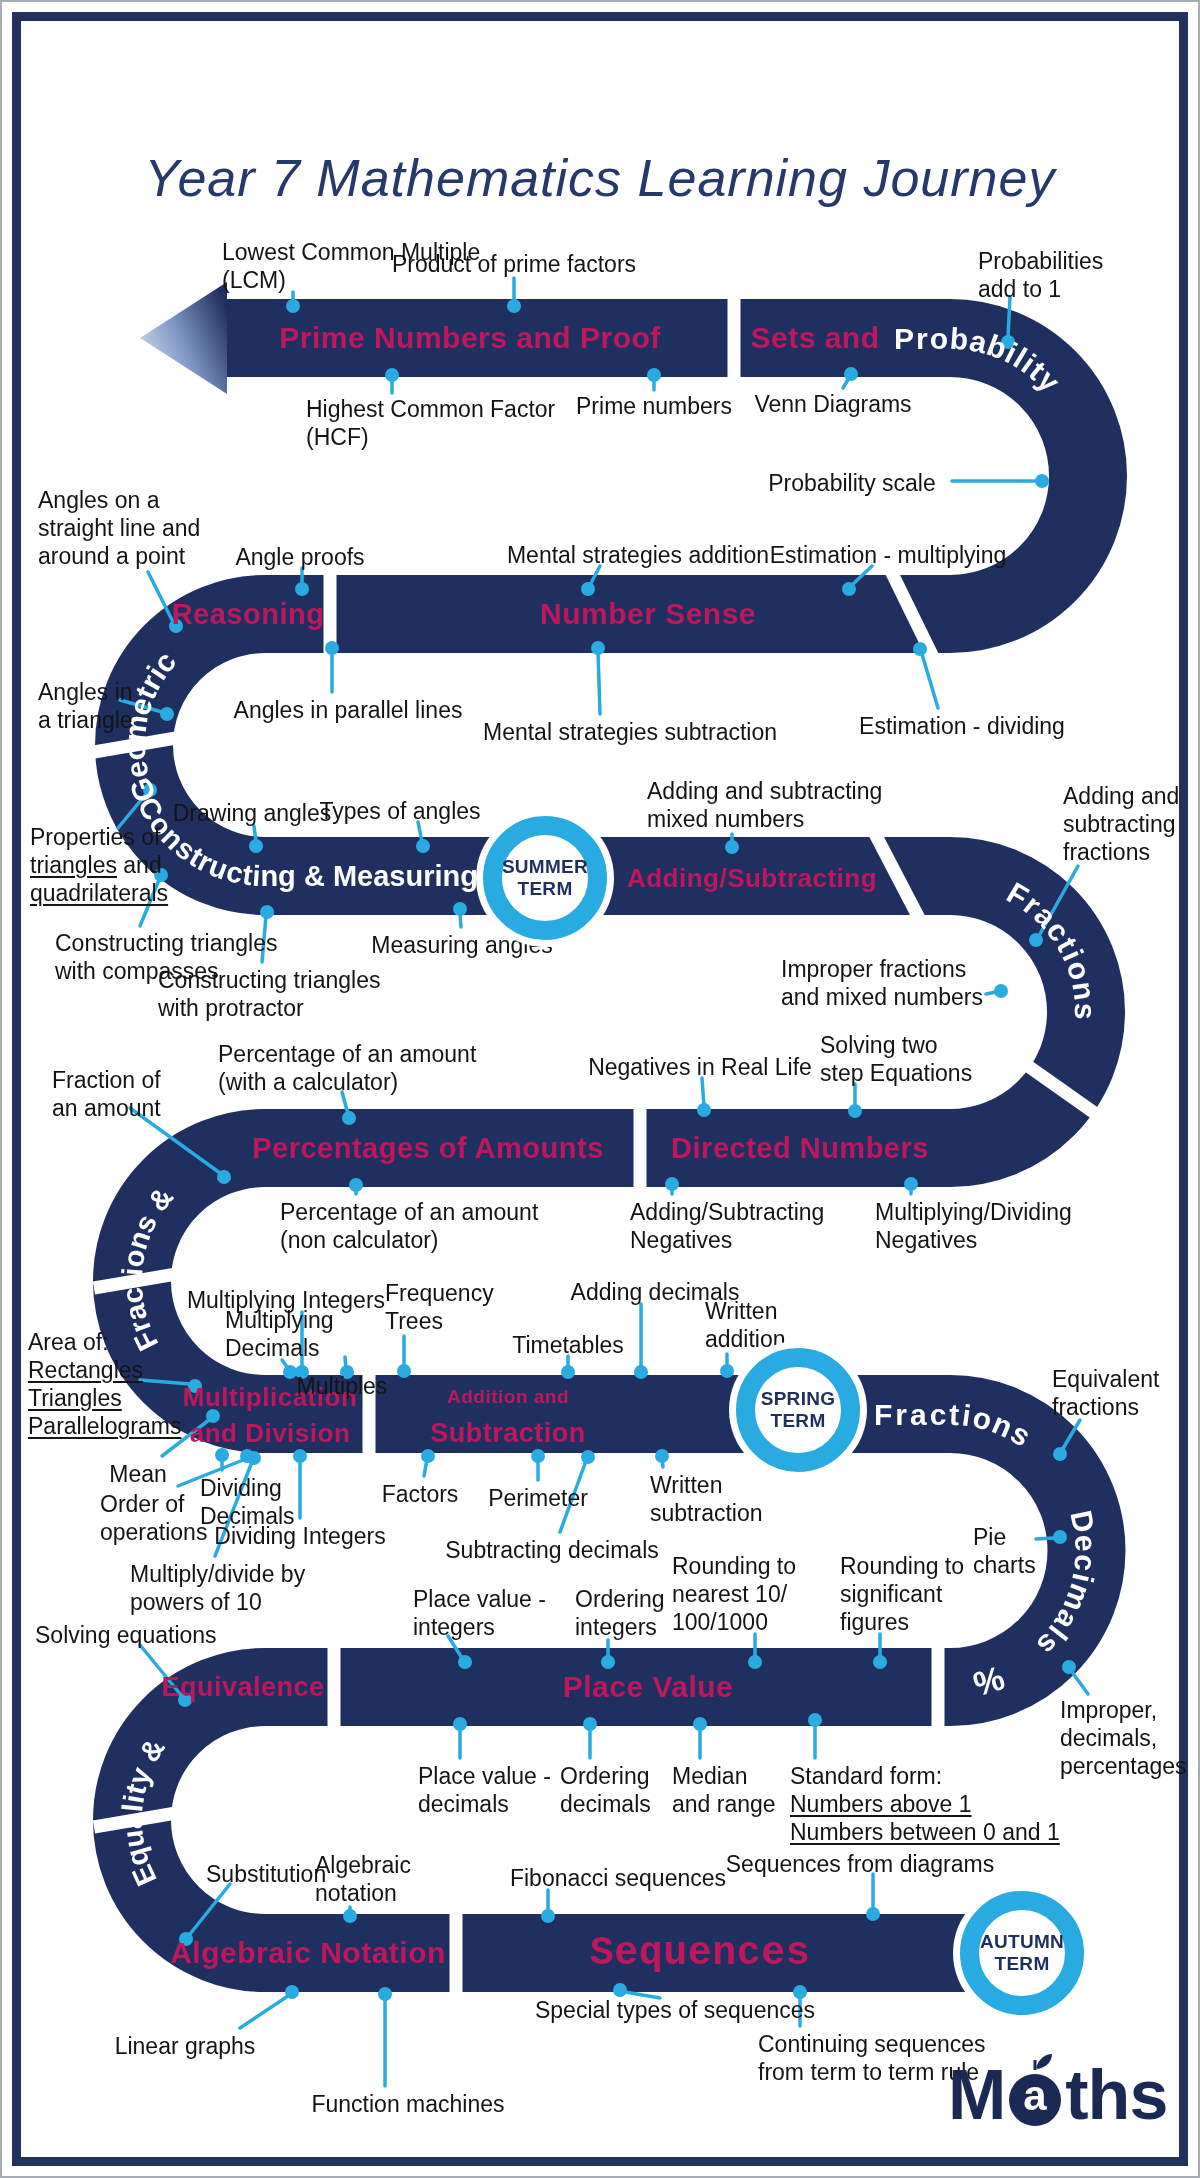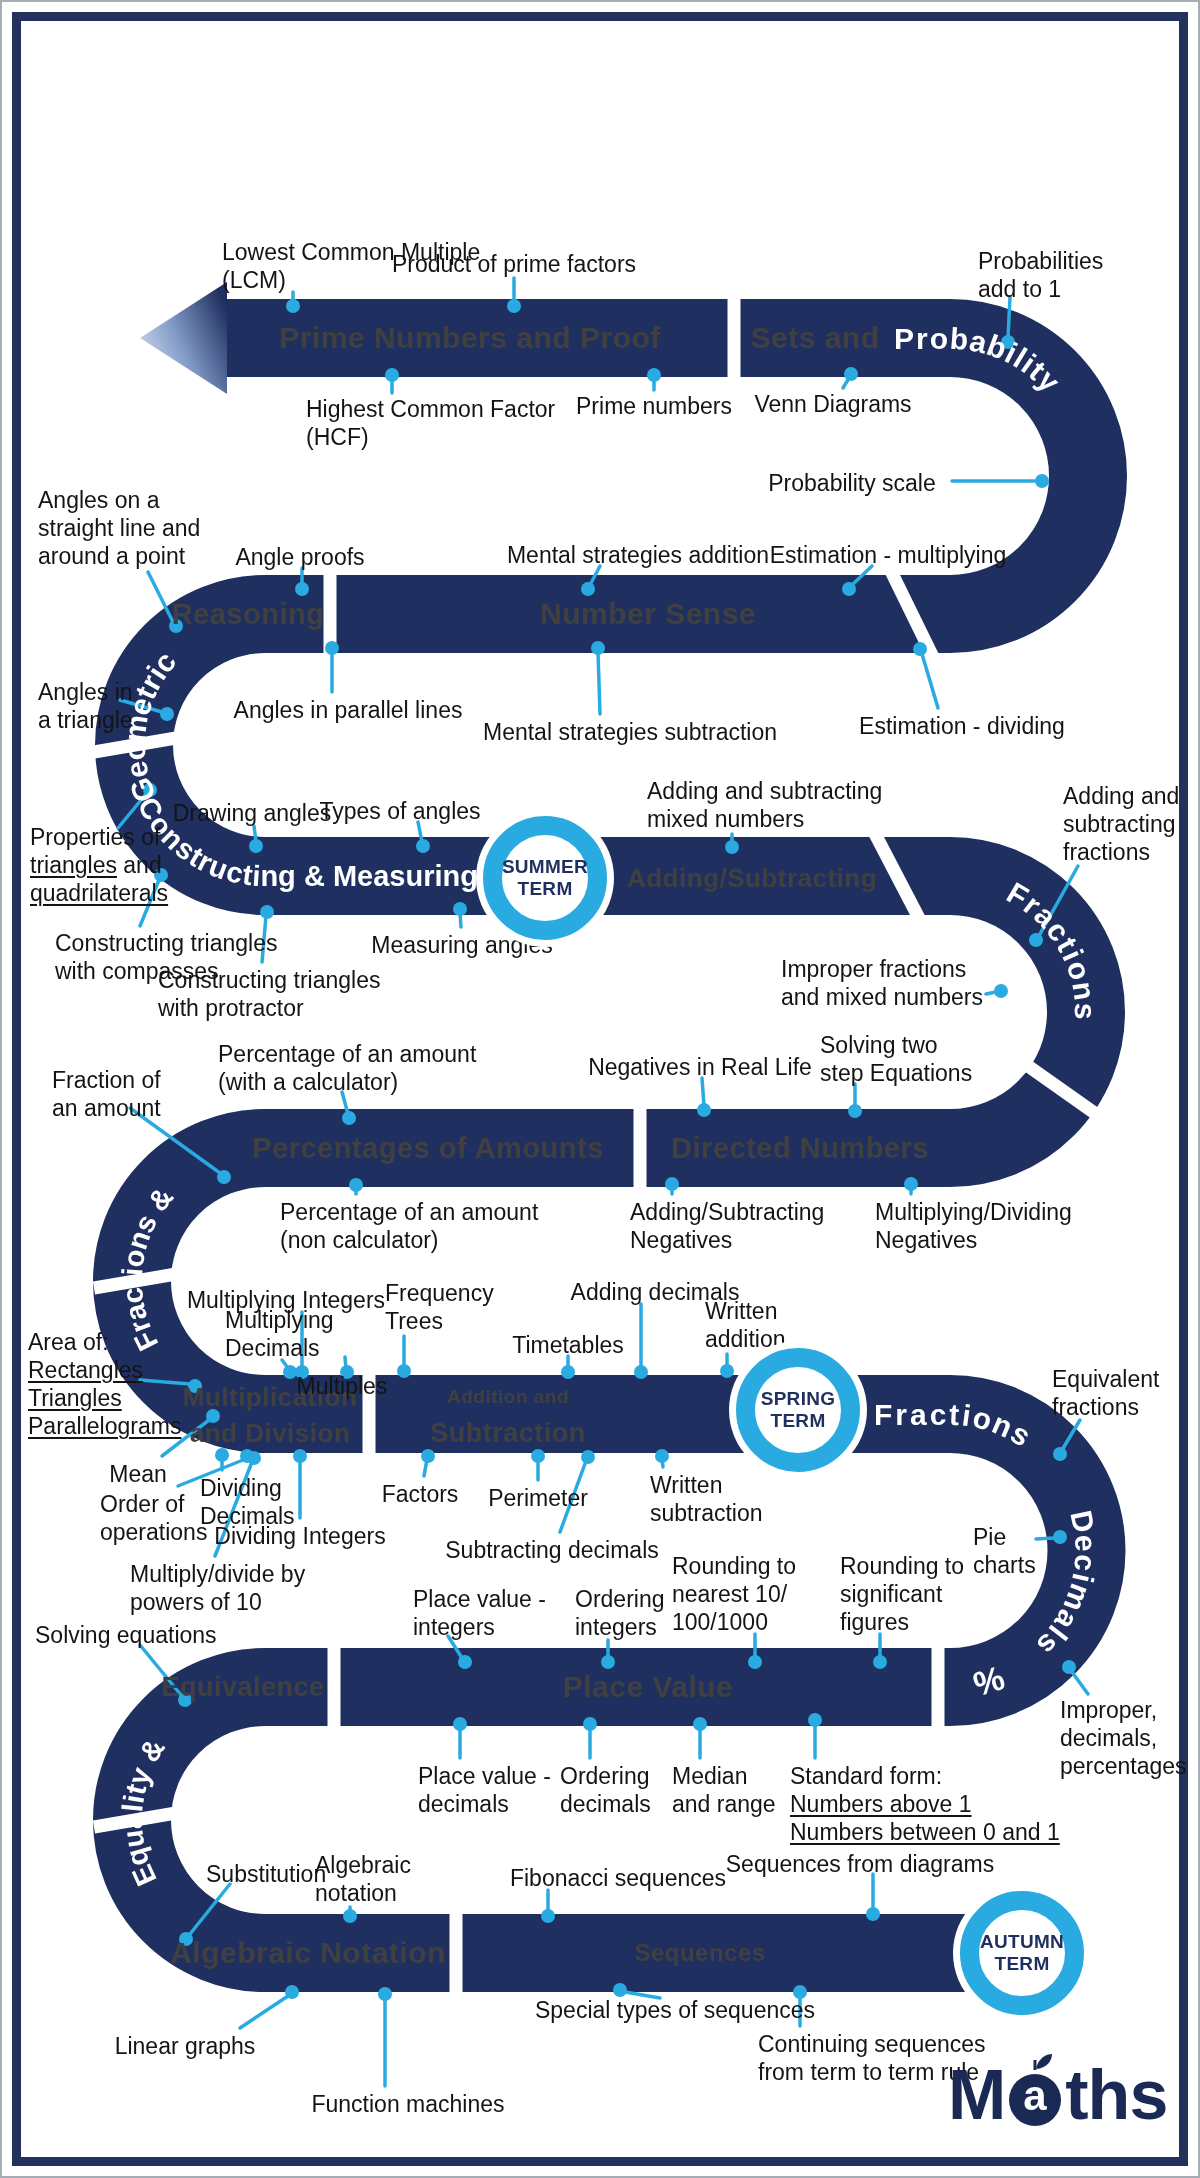--- a/index.html
+++ b/index.html
@@ -8,21 +8,21 @@
   .outeredge{position:absolute;inset:0;border:2px solid #a8adb5;pointer-events:none;}
   .frame{position:absolute;inset:12px;border:9px solid #22315E;pointer-events:none;}
   #roadsvg{position:absolute;left:0;top:0;}
   .pagetitle{position:absolute;left:0;top:46px;width:1200px;text-align:center;
     font-size:58px;font-weight:800;color:#27396B;letter-spacing:1px;}
   .pagesub{position:absolute;left:0;top:148px;width:1200px;text-align:center;
     font-size:52px;font-style:italic;font-weight:400;color:#27396B;letter-spacing:1px;}
   .callout{position:absolute;color:#141414;font-size:23px;line-height:28px;white-space:nowrap;}
   .callout.center{text-align:center;}
   .und{text-decoration:underline;text-underline-offset:3px;text-decoration-thickness:1.5px;}
-  .roadtitle{position:absolute;transform:translate(-50%,-50%);color:#404040;font-weight:700;
+  .roadtitle{position:absolute;transform:translate(-50%,-50%);color:#be185d;font-weight:700;
     white-space:nowrap;letter-spacing:.5px;}
   .curvetxt{fill:#fff;font-weight:700;dominant-baseline:central;font-family:"Liberation Sans",sans-serif;}
   .conn{stroke:#29ABE2;stroke-width:3.5;stroke-linecap:round;}
   .dot{fill:#29ABE2;}
   .gap{stroke:#fff;stroke-width:13;stroke-linecap:butt;}
   .term{position:absolute;width:86px;height:86px;border:19px solid #29ABE2;border-radius:50%;
     background:#fff;box-shadow:0 0 0 7px #fff;display:flex;flex-direction:column;align-items:center;
     justify-content:center;transform:translate(-50%,-50%);}
   .term .tl{color:#1F2F5F;font-size:19px;line-height:22px;font-weight:800;letter-spacing:.3px;}
   .logo{position:absolute;left:948px;top:2052px;display:flex;align-items:flex-end;color:#1B2A55;}
@@ -217,37 +217,38 @@
         <text class="curvetxt" font-size="29" letter-spacing="0"><textPath startOffset="56" href="#p-con" xlink:href="#p-con">Constructing  &amp;  Measuring</textPath></text>
         <text class="curvetxt" font-size="29" letter-spacing="1"><textPath startOffset="138" href="#p-fra" xlink:href="#p-fra">Fractions &amp;</textPath></text>
         <text class="curvetxt" font-size="29" letter-spacing="1"><textPath startOffset="142" href="#p-eq" xlink:href="#p-eq">Equality &amp;</textPath></text>
         <text class="curvetxt" font-size="30" letter-spacing="3"><textPath startOffset="62" href="#p-u2" xlink:href="#p-u2">Fractions</textPath></text>
         <text class="curvetxt" font-size="30" letter-spacing="3"><textPath startOffset="12" href="#p-u3" xlink:href="#p-u3">Fractions</textPath></text>
         <text class="curvetxt" font-size="30" letter-spacing="3"><textPath startOffset="262" href="#p-u3" xlink:href="#p-u3">Decimals</textPath></text>
         <text class="curvetxt" font-size="34" letter-spacing="0"><textPath startOffset="462" href="#p-u3" xlink:href="#p-u3">%</textPath></text>
       </g>
   </svg>
 
+  <div class="pagesub">Year 7 Mathematics Learning Journey</div>
 
   <div id="titles">
       <div class="roadtitle" style="left: 470px; top: 338px; font-size: 30px;">Prime Numbers and Proof</div>
       <div class="roadtitle" style="left: 815px; top: 338px; font-size: 30px;">Sets and</div>
       <div class="roadtitle" style="left: 248px; top: 614px; font-size: 29px;">Reasoning</div>
       <div class="roadtitle" style="left: 648px; top: 614px; font-size: 30px;">Number Sense</div>
       <div class="roadtitle" style="left: 752px; top: 878px; font-size: 26px;">Adding/Subtracting</div>
       <div class="roadtitle" style="left: 428px; top: 1148px; font-size: 29px;">Percentages of Amounts</div>
       <div class="roadtitle" style="left: 800px; top: 1148px; font-size: 29px;">Directed Numbers</div>
       <div class="roadtitle" style="left: 270px; top: 1397px; font-size: 26px;">Multiplication</div>
       <div class="roadtitle" style="left: 270px; top: 1433px; font-size: 26px;">and Division</div>
       <div class="roadtitle" style="left: 508px; top: 1397px; font-size: 19px;">Addition and</div>
       <div class="roadtitle" style="left: 508px; top: 1433px; font-size: 27px;">Subtraction</div>
       <div class="roadtitle" style="left: 243px; top: 1687px; font-size: 27px;">Equivalence</div>
       <div class="roadtitle" style="left: 648px; top: 1687px; font-size: 30px;">Place Value</div>
       <div class="roadtitle" style="left: 308px; top: 1953px; font-size: 30px;">Algebraic Notation</div>
-      <div class="roadtitle" style="left: 700px; top: 1953px; font-size: 24px;">Sequences</div>
+      <div class="roadtitle" style="left: 700px; top: 1953px; font-size: 40px; font-family: Liberation Mono, monospace;">Sequences</div>
     </div>
   <div id="callouts">
       <div class="callout" style="top: 238px; left: 222px;">
         <div>Lowest Common Multiple</div>
         <div>(LCM)</div>
       </div>
       <div class="callout center" style="top: 250px; left: 514px; transform: translateX(-50%);">
         <div>Product of prime factors</div>
       </div>
       <div class="callout" style="top: 247px; left: 978px;">

